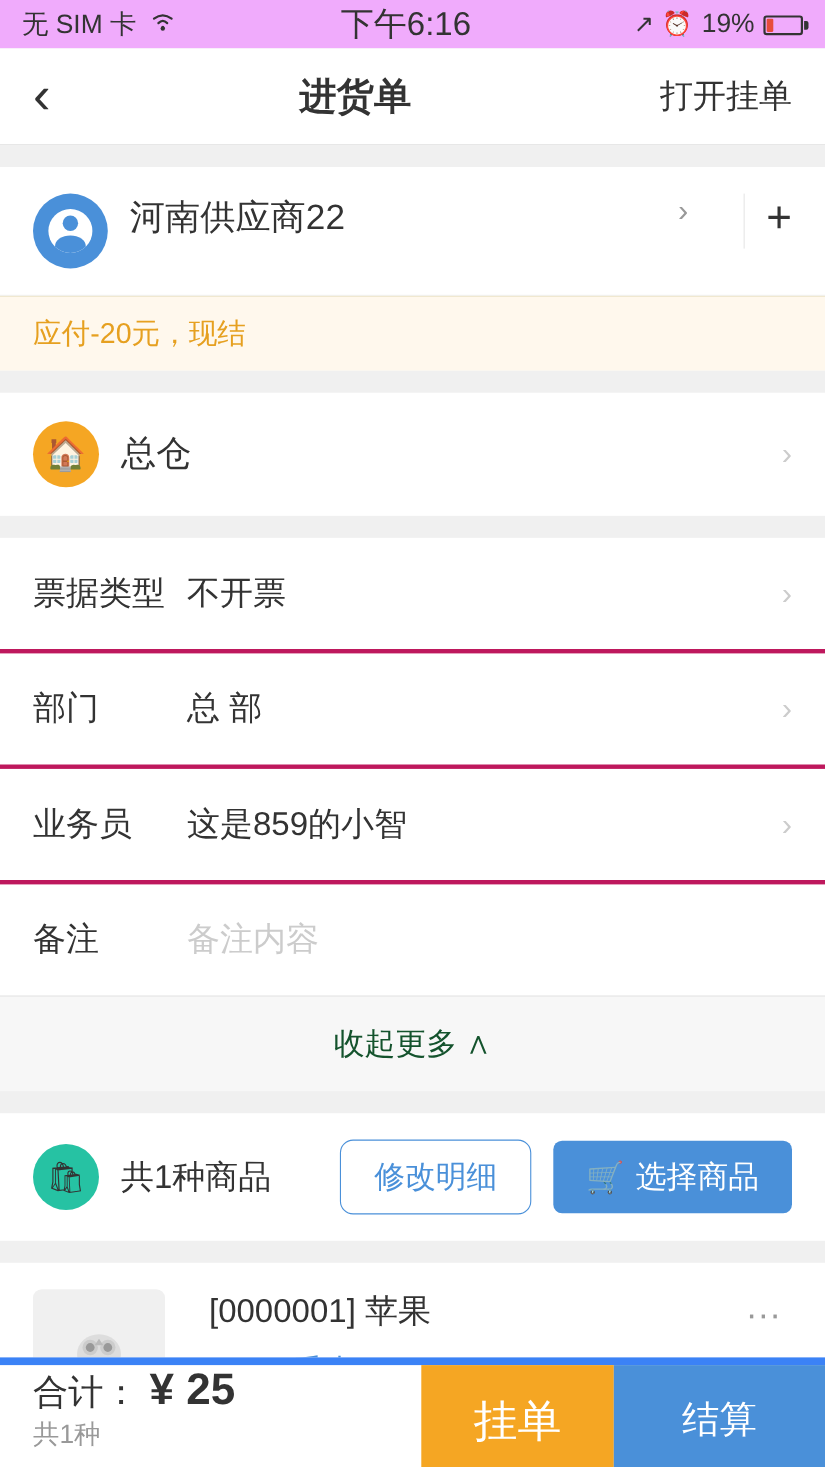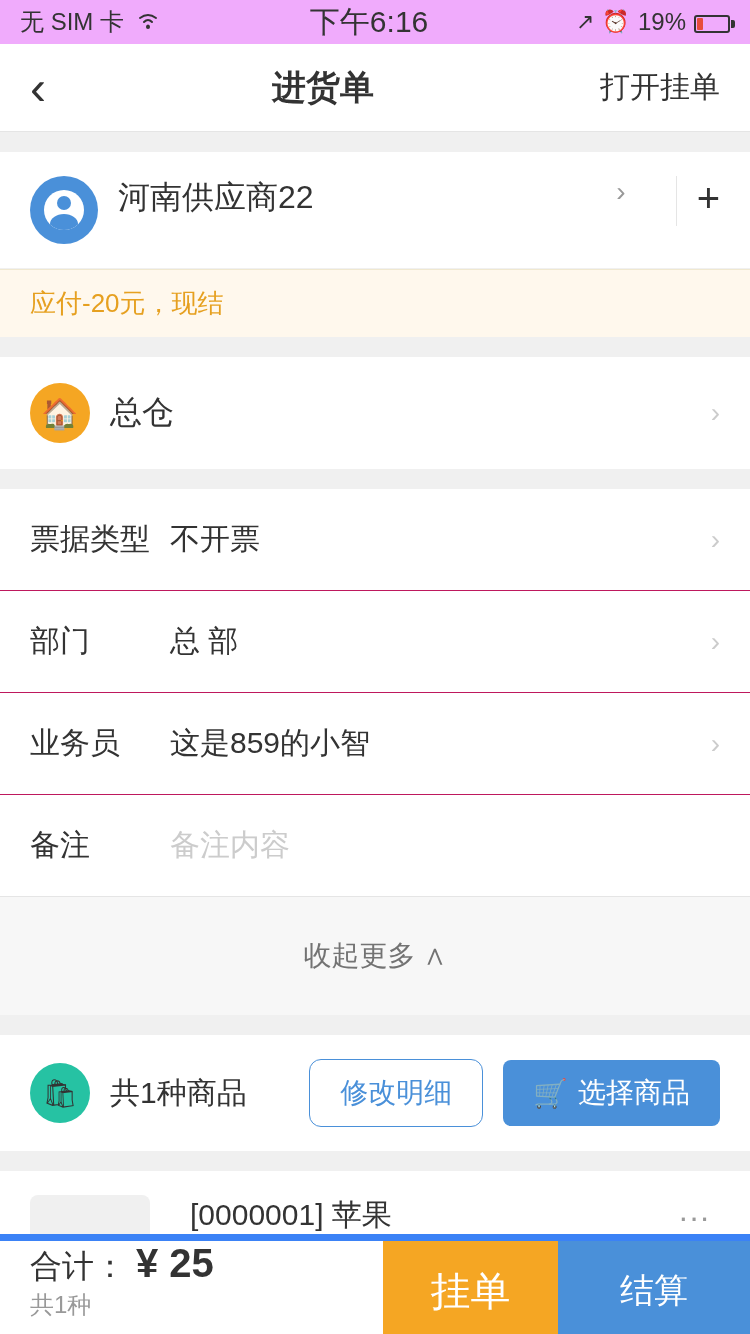--- a/index.html
+++ b/index.html
@@ -175,21 +175,21 @@
       font-size: 28px;
       color: #ccc;
     }
 
     
     .form-row {
       display: flex;
       align-items: center;
       padding: 30px 30px;
       background: #fff;
-      border-top: 1px solid #be185d;
+      border-top: 4px solid #be185d;
     }
     .form-label {
       font-size: 30px;
       color: #333;
       min-width: 120px;
     }
     .form-value {
       flex: 1;
       font-size: 30px;
       color: #333;
@@ -199,23 +199,23 @@
       flex: 1;
       font-size: 30px;
       color: #ccc;
       margin-left: 20px;
     }
 
     
     .collapse-bar {
       background: #f7f7f7;
       text-align: center;
-      padding: 40px;
-      font-size: 28px;
-      color: #737373;
+      padding: 24px;
+      font-size: 28px;
+      color: #14532d;
       border-top: 1px solid #e5e5e5;
     }
 
     
     .product-header {
       display: flex;
       align-items: center;
       padding: 24px 30px;
       background: #fff;
       gap: 20px;

